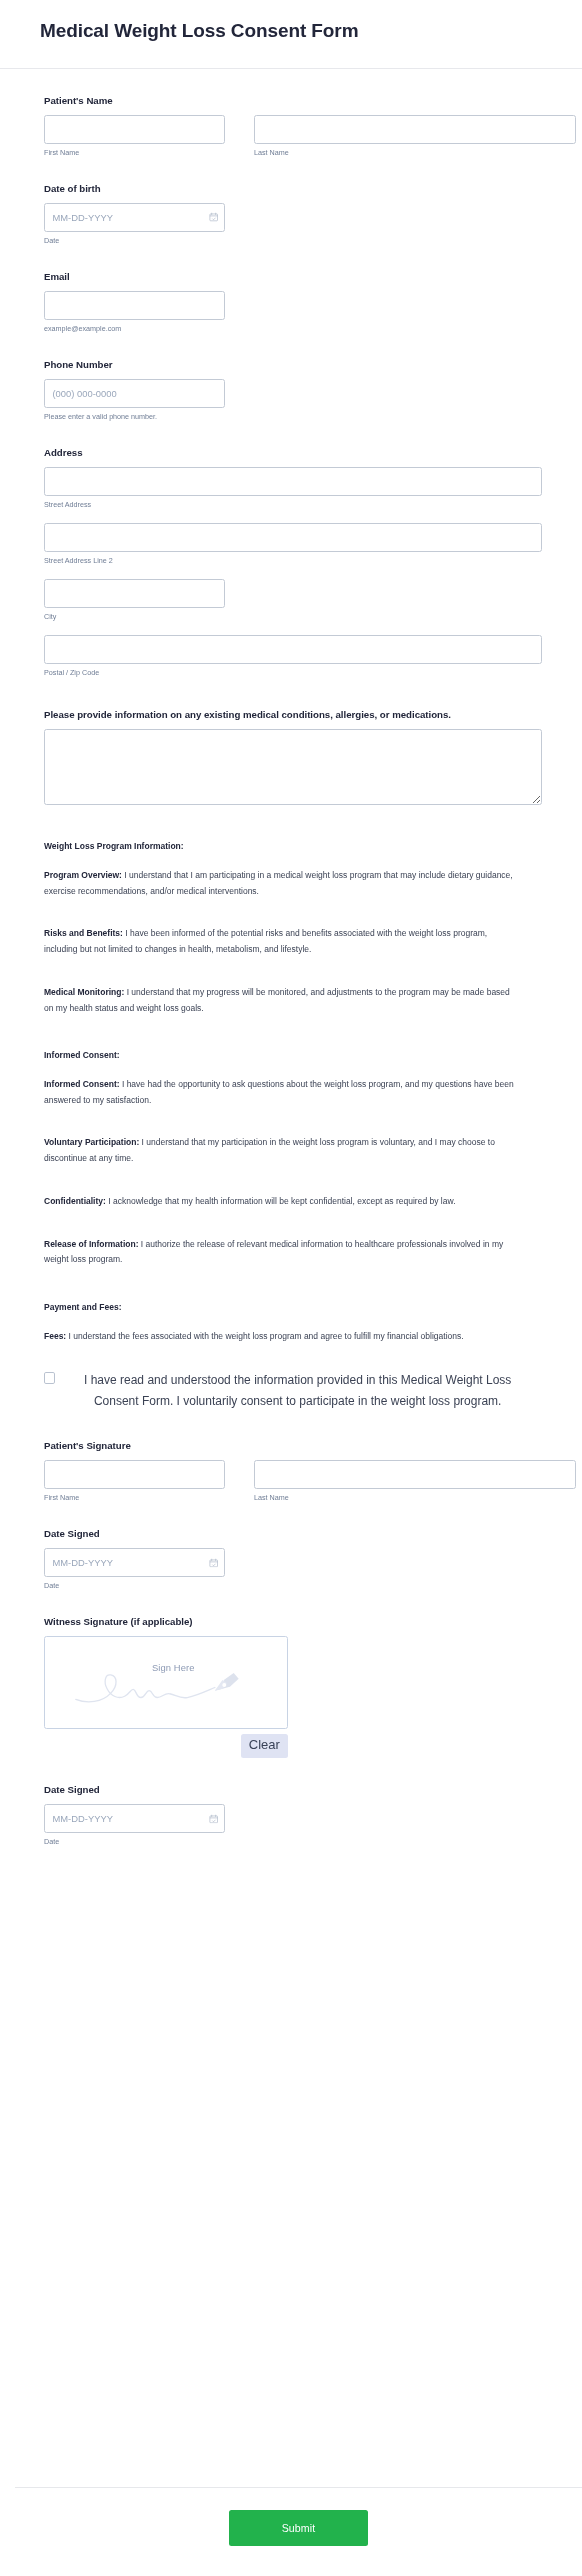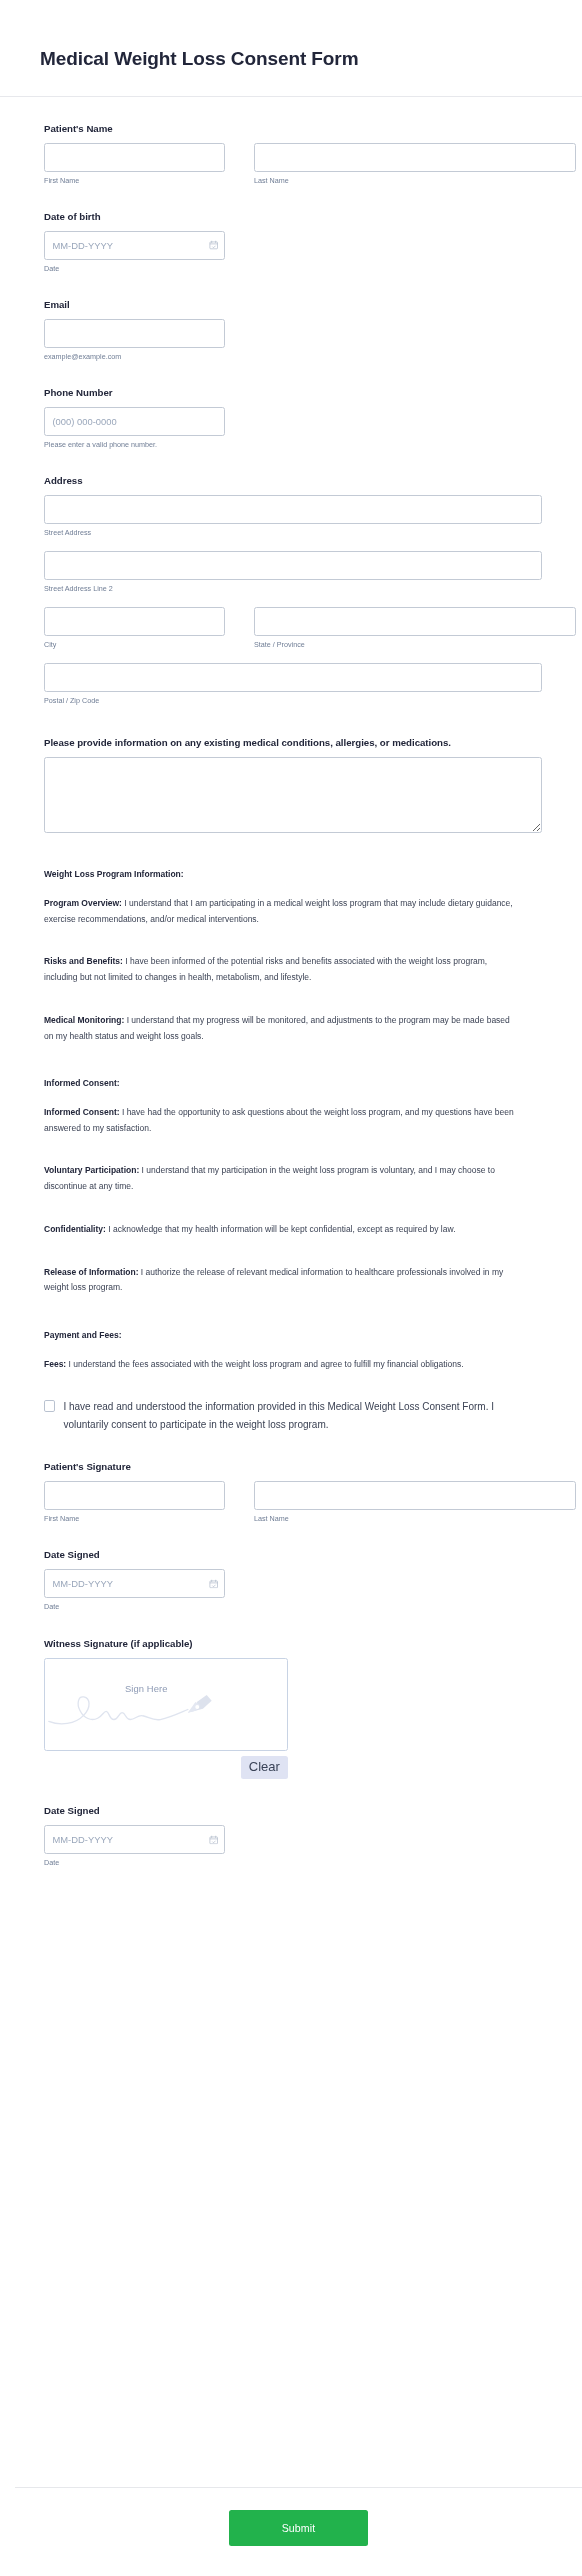--- a/index.html
+++ b/index.html
@@ -19,21 +19,21 @@
     width: 582px;
     min-height: 2576px;
     background: #ffffff;
     position: relative;
     display: flex;
     flex-direction: column;
   }
 
   
   .form-header {
-    padding: 48px 40px 25px 40px;
+    padding: 20px 40px 25px 40px;
     border-bottom: 0.6px solid #e7e8ec;
   }
 
   .form-title {
     font-size: 19px;
     font-weight: 700;
     letter-spacing: -0.1px;
     color: #22263a;
     line-height: 1.2;
   }
@@ -179,42 +179,43 @@
     height: 12px;
     flex: 0 0 10.6px;
     border: 0.6px solid #b9c2d0;
     border-radius: 1.9px;
     background: #fff;
     margin-top: 1.3px;
     cursor: pointer;
   }
 
   .checkbox-label {
-    font-size: 10px;
+    font-size: 12px;
     line-height: 1.72;
     color: #3b4254;
+    text-align: center;
   }
 
   
   .sig-pad {
     width: 244px;
     height: 93px;
     border: 0.6px solid #c8d3e4;
     border-radius: 2.5px;
     background: #ffffff;
     position: relative;
     overflow: hidden;
   }
 
   .sig-inner {
     position: absolute;
     left: 0; right: 0; top: 0; bottom: 0;
     display: flex;
     align-items: center;
-    justify-content: flex-start;
+    justify-content: center;
   }
 
   .sig-art { position: relative; width: 188px; height: 49px; }
 
   .sig-here-text {
     position: absolute;
     top: 3.8px;
     left: 80px;
     font-size: 9.4px;
     color: #8d9ab4;
@@ -335,24 +336,20 @@
 
       <div style="margin-bottom:13.8px;">
         <input class="text-input" type="text" value="" style="">
         <div class="sublabel">Street Address Line 2</div>
       </div>
 
       <div class="row-2col" style="margin-bottom:13.8px;">
         <div class="col">
           <input class="text-input" type="text" value="" style="">
           <div class="sublabel">City</div>
-        </div>
-        <div class="col wide">
-          <input class="text-input" type="text" value="" style="">
-          <div class="sublabel">State / Province</div>
         </div>
       </div>
 
       <div>
         <input class="text-input" type="text" value="" style="">
         <div class="sublabel">Postal / Zip Code</div>
       </div>
     </div>
 
     <div class="field-block" style="margin-top:31px;margin-bottom:35px;">

